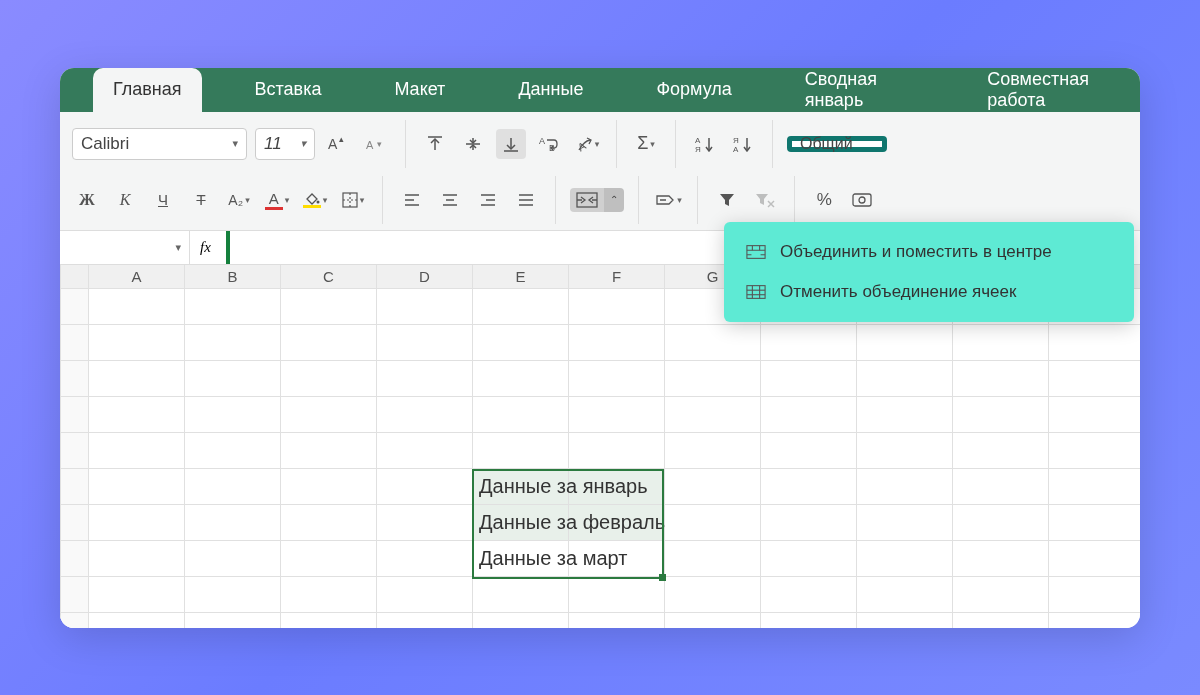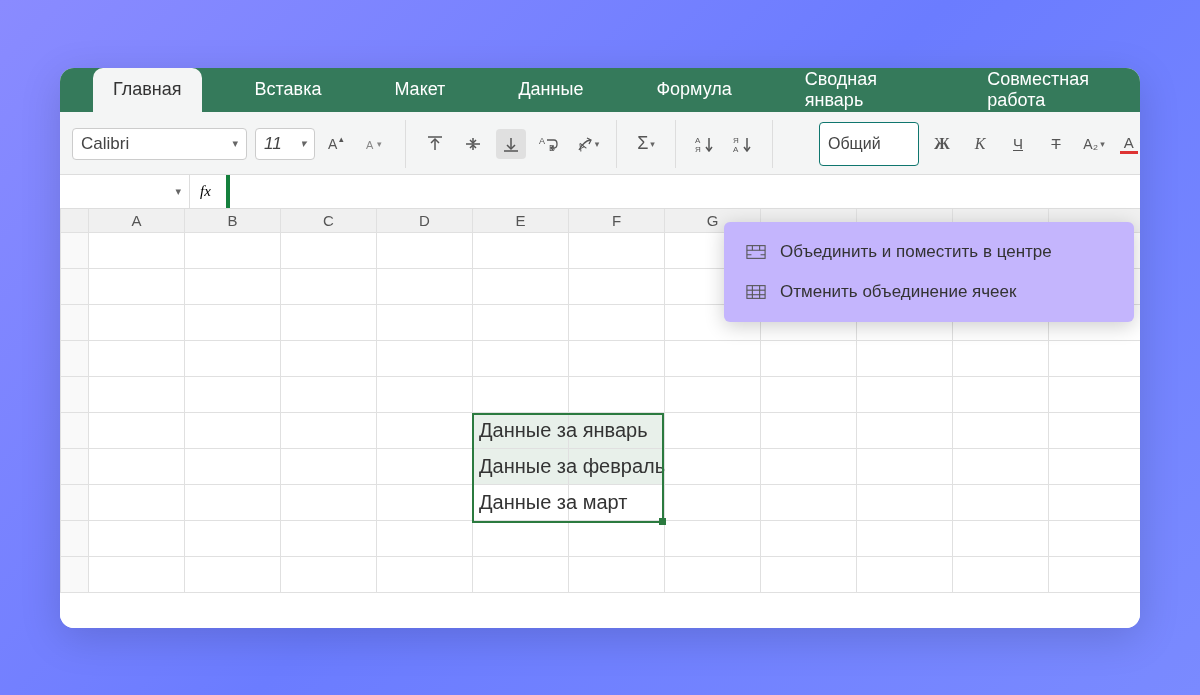--- a/index.html
+++ b/index.html
@@ -20,21 +20,21 @@
     position: relative;
   }
   
   .tabs { display:flex; background:#357a5b; height:44px; }
   .tab {
     padding: 0 20px; display:flex; align-items:center;
     color:#fff; font-size:18px; cursor:pointer;margin-left:33px;
   }
   .tab.active { background:#f4f5f5; color:#333; border-radius: 10px 10px 0 0; }
   
-  .ribbon { background:#f4f5f5; padding:8px 12px 6px 12px; display:flex; gap:8px; border-bottom:1px solid #ddd;}
+  .ribbon { background:#f4f5f5; padding:8px 12px 6px 12px; display:flex; flex-direction:column; gap:8px; border-bottom:1px solid #ddd;}
   .ribbon-row { display:flex; align-items:center; gap:8px; }
   .font-select {
     display:flex; align-items:center; justify-content:space-between;
     background:#fff; border:1px solid #ccc; border-radius:4px;
     height:32px; width:175px; padding:0 8px; font-size:17px; color:#444;
   }
   .size-select {
     display:flex; align-items:center; justify-content:space-between;
     background:#fff; border:1px solid #ccc; border-radius:4px;
     height:32px; width:60px; padding:0 8px; font-size:17px; color:#444;font-style:italic;
@@ -51,22 +51,22 @@
   .strike { text-decoration:line-through; font-size:15px;}
   .sub { font-size:14px; }
   .color-underline { display:flex; flex-direction:column; align-items:center; gap:0px;}
   .color-bar { width:18px; height:3px; }
   .withdrop { display:flex; align-items:center; gap:2px; }
   .small-chev { font-size:9px; color:#666; }
   .merge-active { background:#d0d0d0; border-radius:4px 0 0 4px; padding:4px 6px; display:flex; align-items:center;}
   .merge-drop { background:#bfbfbf; border-radius:0 4px 4px 0; padding:4px 6px; display:flex; align-items:center;}
   .number-format {
     display:flex; align-items:center; justify-content:space-between;
-    background:#fff; border:1px solid #0f766e; border-radius:4px;
-    height:44px; width:100px; padding:0 8px; font-size:16px; color:#444;margin-left:32px;
+    background:#fff; border:5px solid #0f766e; border-radius:4px;
+    height:16px; width:100px; padding:0 8px; font-size:16px; color:#444;
   }
   
   .formula-bar { display:flex; align-items:center; height:34px; border-bottom:1px solid #ddd; background:#fff;}
   .namebox { width:130px; border-right:1px solid #ddd; height:100%; display:flex; align-items:center; justify-content:flex-end; padding-right:8px;}
   .fx { width:40px; font-style:italic; color:#000000; padding-left:10px; font-size:15px; border-right:4px solid #15803d; height:100%; display:flex; align-items:center;}
   .fxlabel { font-family: Georgia, serif; }
   .formula-input { flex:1; }
   
   .grid-wrap { flex:1; overflow:hidden; position:relative; background:#fff;}
   table.sheet { border-collapse:collapse; width:100%; table-layout:fixed;}
@@ -81,21 +81,21 @@
   .cell-text { padding:2px 6px; white-space:nowrap; overflow:visible; position:relative; z-index:2; background:inherit;}
   .sel { background:#e8f0ea; }
   
   .sel-outline {
     position:absolute; border:2px solid #2b7a3f; pointer-events:none; z-index:5;
   }
   .sel-handle { position:absolute; width:7px; height:7px; background:#2b7a3f; right:-4px; bottom:-4px;}
   
   .dropdown {
     position:absolute; top:154px; left:664px; width:410px;
-    background:#c4b5fd; border-radius:6px; box-shadow:0 4px 20px rgba(0,0,0,0.2);
+    background:#5eead4; border-radius:6px; box-shadow:0 4px 20px rgba(0,0,0,0.2);
     padding:10px 0; z-index:20;
   }
   .dropdown-item { display:flex; align-items:center; gap:14px; padding:10px 22px; cursor:pointer; font-size:17px; color:#333;}
   .dd-icon { width:20px; height:16px; flex-shrink:0; }
   svg { display:block; }
 </style>
 </head>
 <body>
 
 <div class="window">

